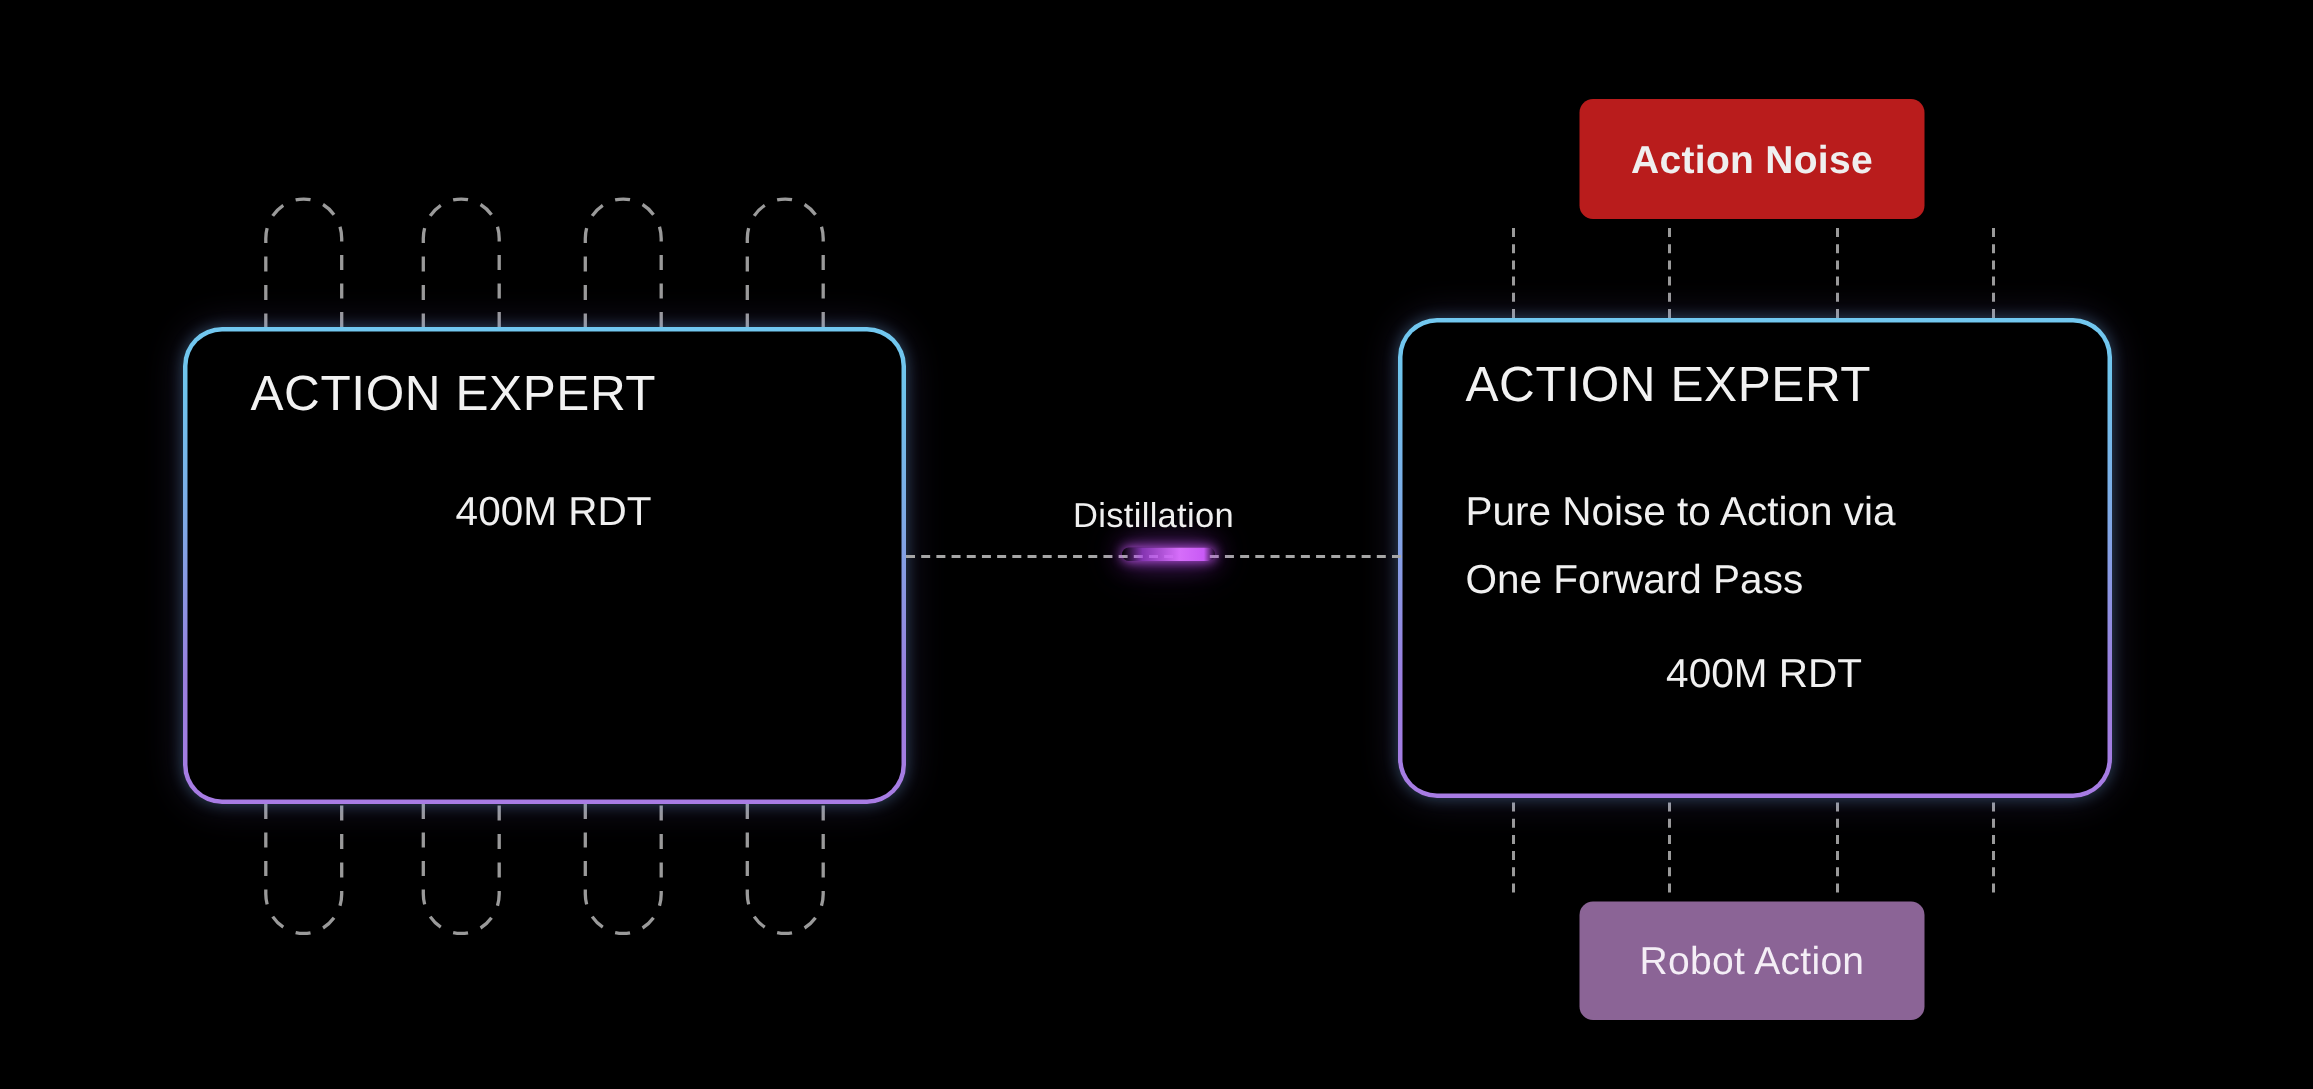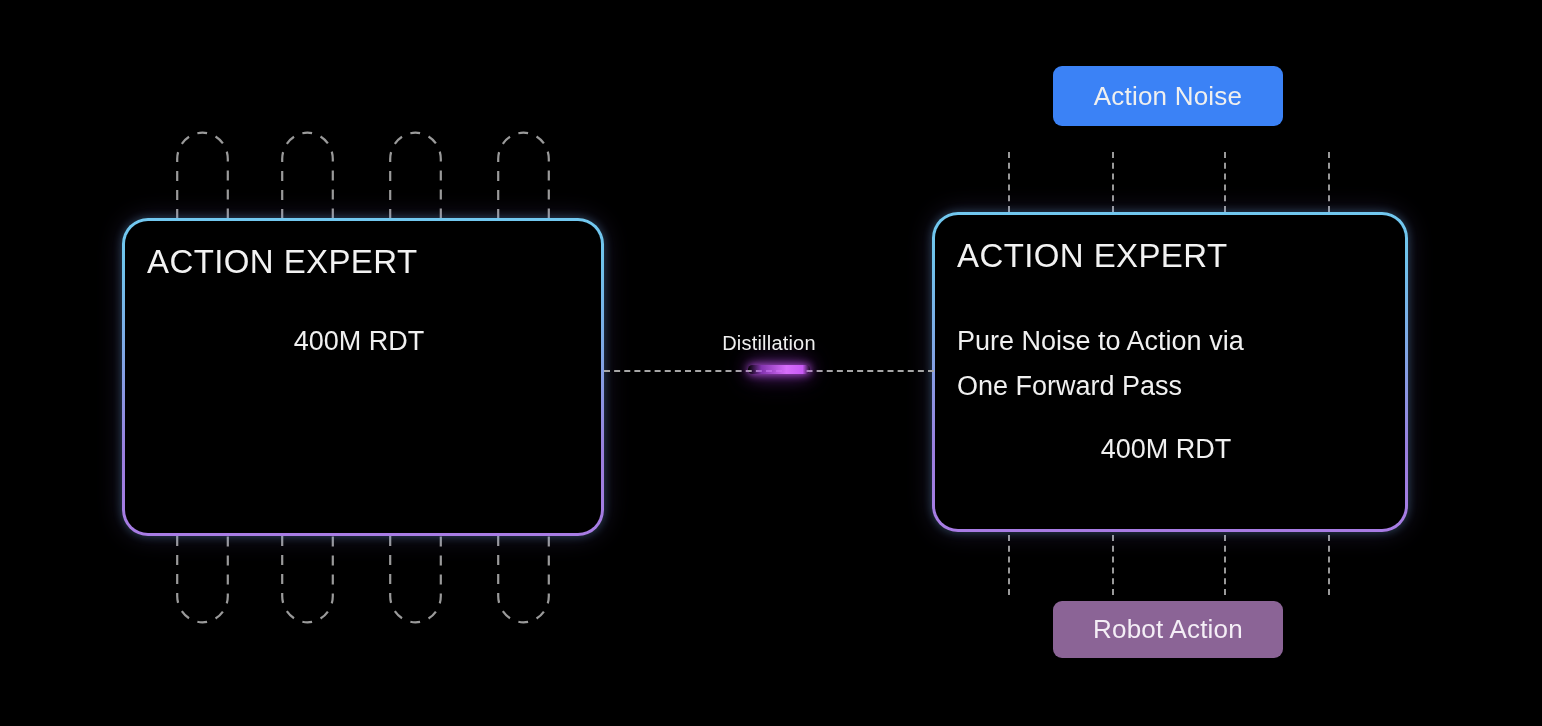--- a/index.html
+++ b/index.html
@@ -33,21 +33,21 @@
     box-shadow:
        0 0 10px rgba(110,190,240,0.32),
        0 0 26px rgba(150,120,230,0.20);
   }
   .expert-box-inner {
     width: 100%;
     height: 100%;
     border-radius: 23px;
     background: #000000;
     box-sizing: border-box;
-    padding: 22px 30px 20px 22px;
+    padding: 22px 30px 20px 42px;
     position: relative;
   }
 
   #box-left  { left: 122px; top: 218px; width: 482px; height: 318px; }
   #box-right { left: 932px; top: 212px; width: 476px; height: 320px; }
 
   .box-title {
     color: #f2f2f2;
     font-size: 33px;
     line-height: 38px;
@@ -105,27 +105,28 @@
     align-items: center;
     justify-content: center;
     border-radius: 9px;
     font-size: 26px;
     font-weight: 400;
     letter-spacing: 0.2px;
     box-sizing: border-box;
   }
   #badge-action-noise {
     left: 1053px; top: 66px;
-    width: 230px; height: 60px;
-    background: #3b82f6;
+    width: 230px; height: 80px;
+    background: #b91c1c;
     color: #efefef;
+    font-weight: bold;
   }
   #badge-robot-action {
     left: 1053px; top: 601px;
-    width: 230px; height: 57px;
+    width: 230px; height: 79px;
     background: #8b6496;
     color: #f4eef6;
   }
 
   
   #distill-line {
     position: absolute;
     left: 604px; top: 370px;
     width: 330px; height: 0;
     border-top: 2.6px dashed #a6a6a6;
@@ -146,21 +147,21 @@
         0 0 18px rgba(180,70,240,0.65),
         0 0 30px rgba(160,60,230,0.35);
     filter: blur(0.4px);
   }
   #distill-label {
     position: absolute;
     left: 604px; top: 330px;
     width: 330px;
     text-align: center;
     color: #efefef;
-    font-size: 20px;
+    font-size: 23px;
     line-height: 27px;
     letter-spacing: 0.2px;
     white-space: nowrap;
   }
 </style>
 </head>
 <body>
 
 <div id="stage">
 

